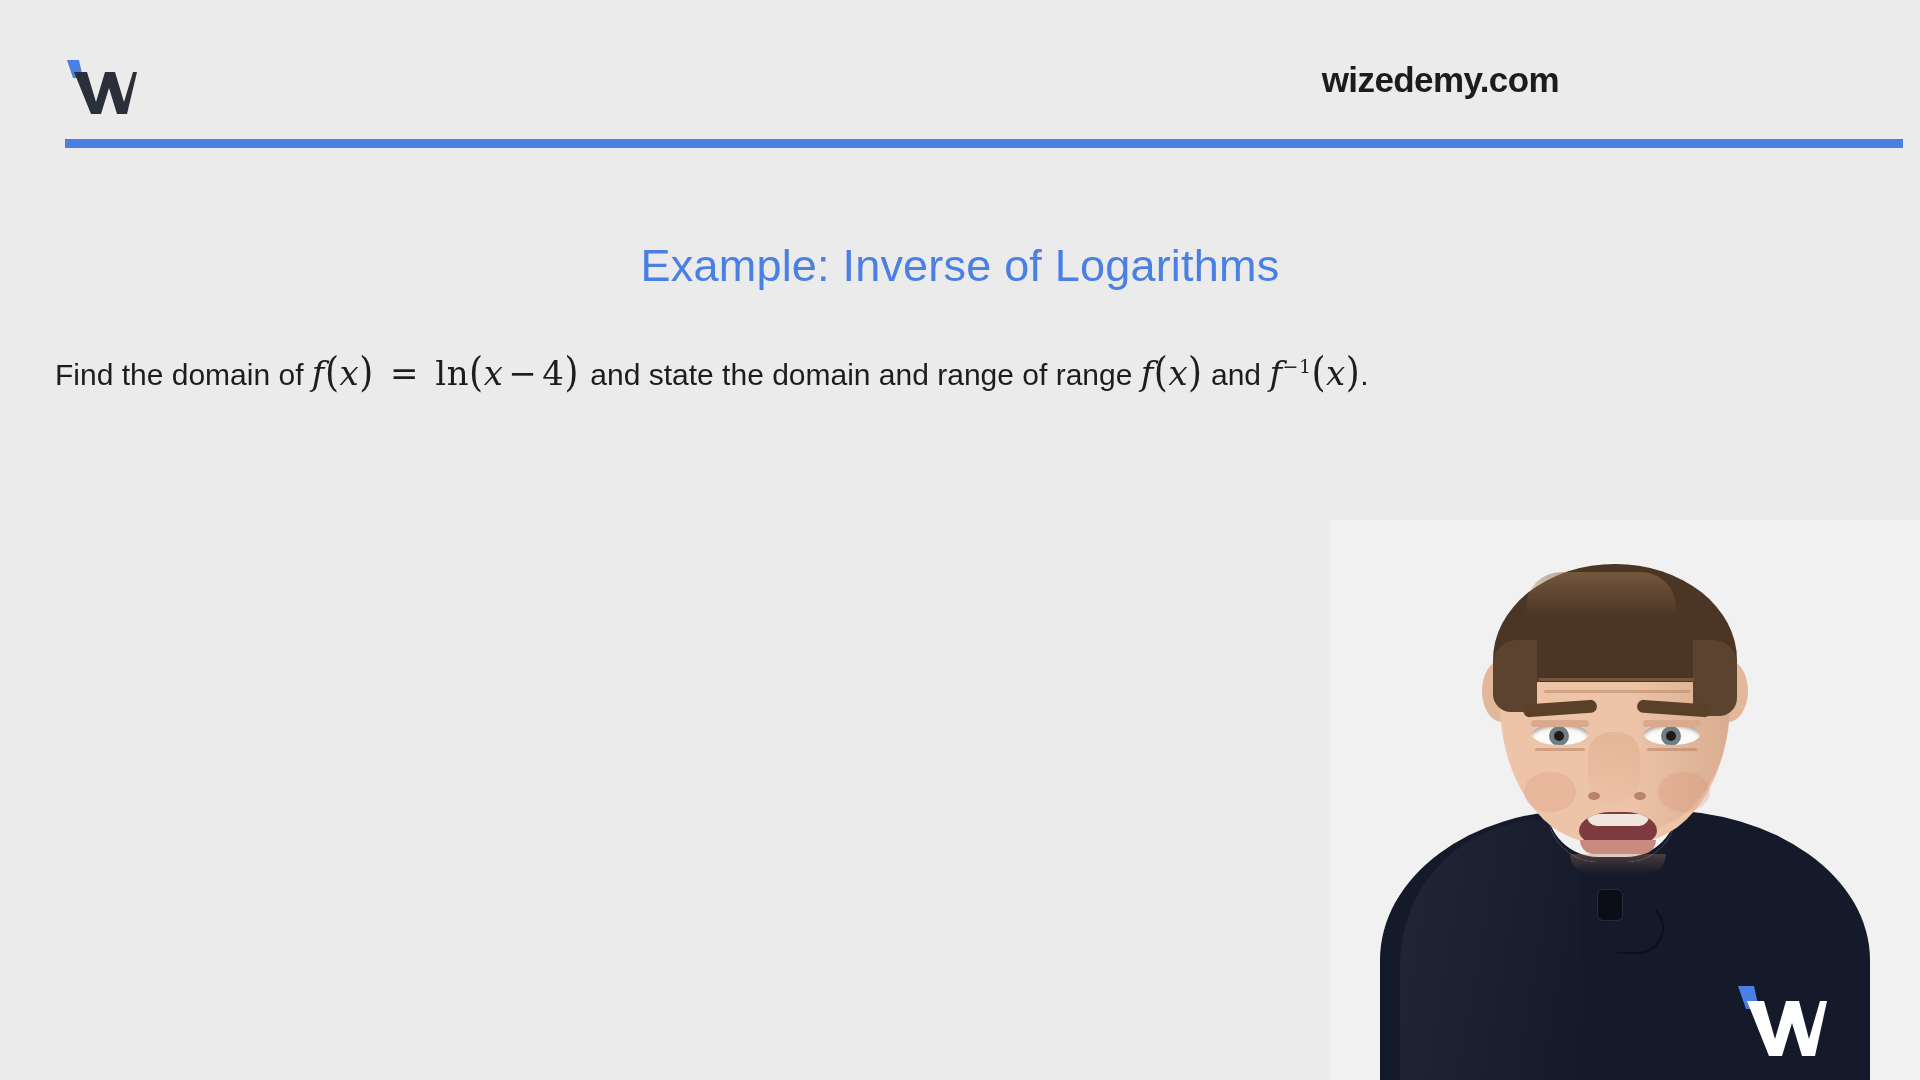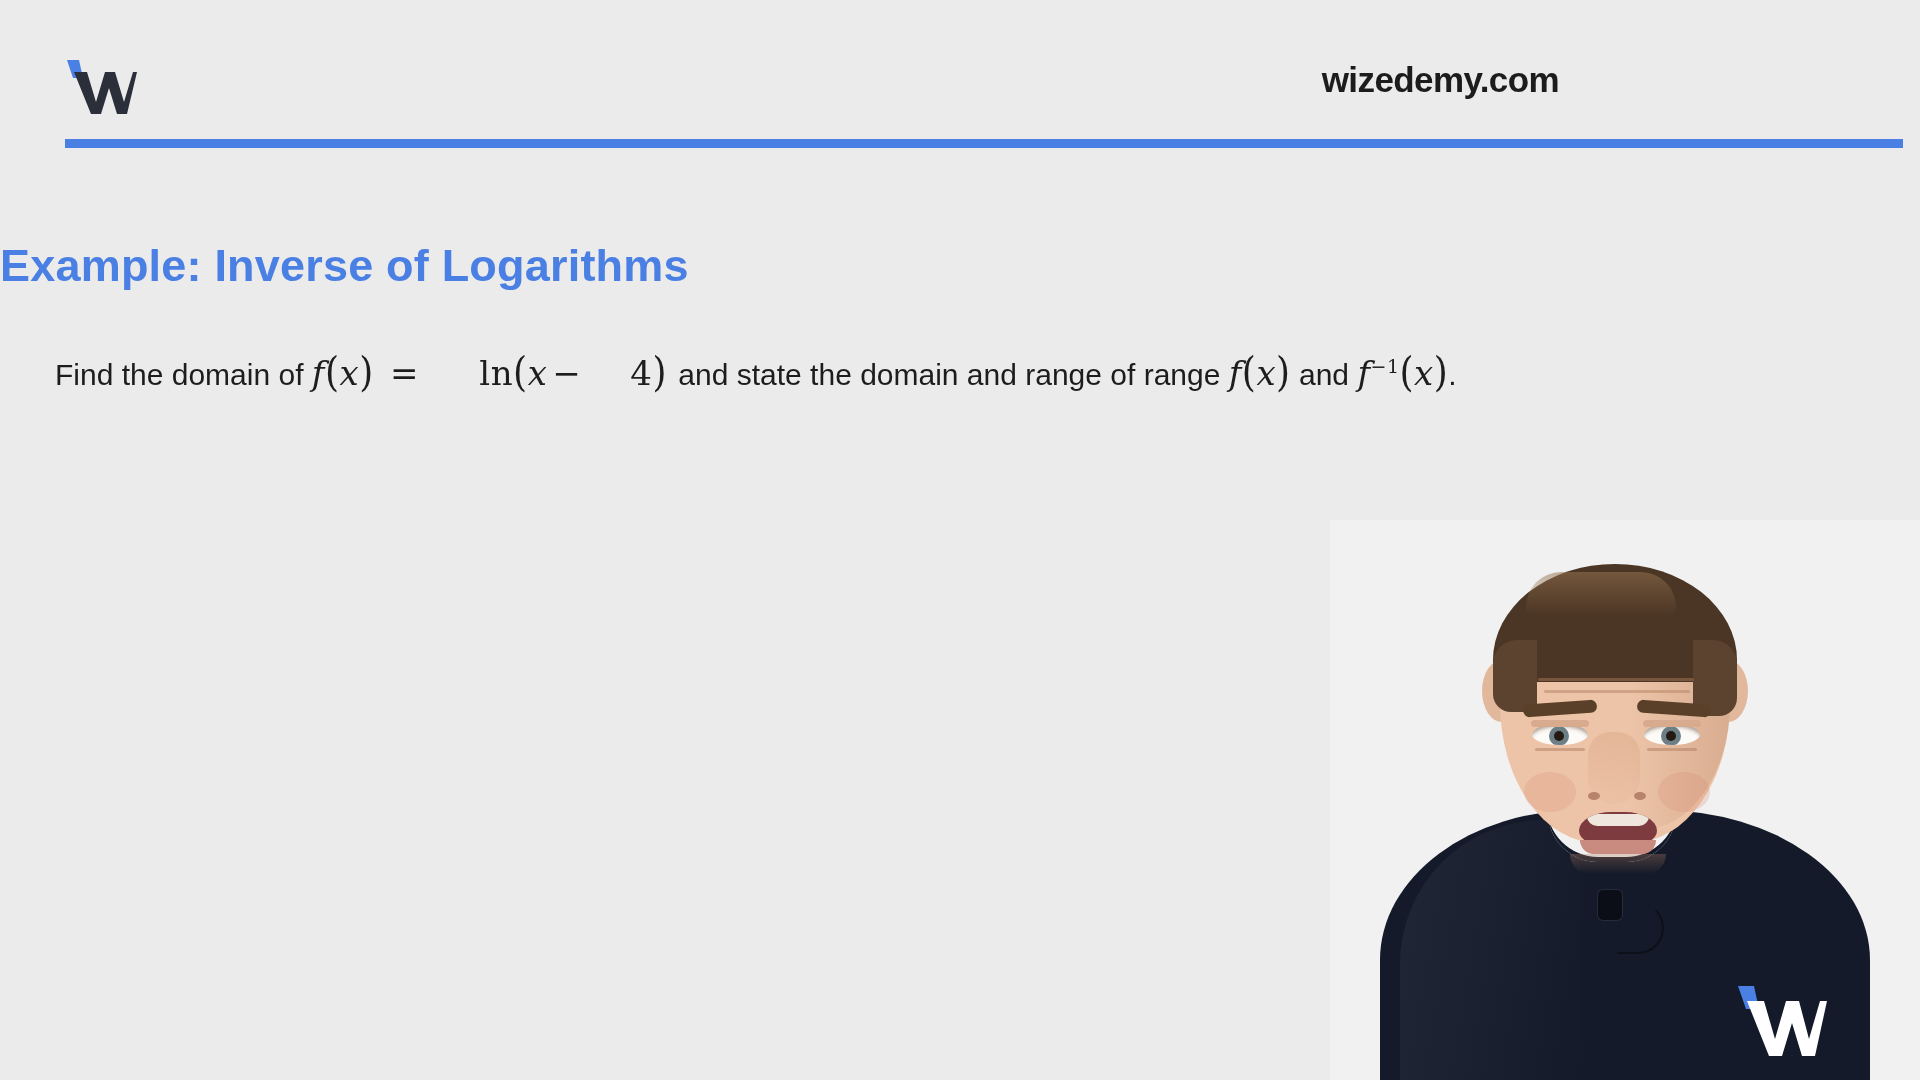--- a/index.html
+++ b/index.html
@@ -59,23 +59,23 @@
     height: 9px;
     background: #4a7fe3;
   }
 
   
   #slide-title {
     position: absolute;
     left: 0;
     top: 240px;
     width: 1920px;
-    text-align: left;
+    text-align: center;
     font-size: 45px;
-    font-weight: bold;
+    font-weight: normal;
     color: #4a7fe3;
     letter-spacing: 0.2px;
   }
 
   
   #problem-statement {
     position: absolute;
     left: 55px;
     top: 350px;
     width: 1800px;
@@ -84,21 +84,21 @@
     line-height: 1.25;
     white-space: nowrap;
   }
   #problem-statement .txt { font-family: "Liberation Sans", sans-serif; }
   .math {
     font-family: "DejaVu Serif", "Liberation Serif", serif;
     font-style: italic;
     font-size: 34px;
     letter-spacing: 0.5px;
   }
-  .math .up { font-style: normal; margin-left: 44px; }
+  .math .up { font-style: normal; }
   .math .paren {
     font-style: normal;
     font-size: 36px;
     display: inline-block;
     transform: scaleY(1.12);
   }
   .math sup {
     font-style: normal;
     font-size: 0.56em;
     vertical-align: 0.62em;

